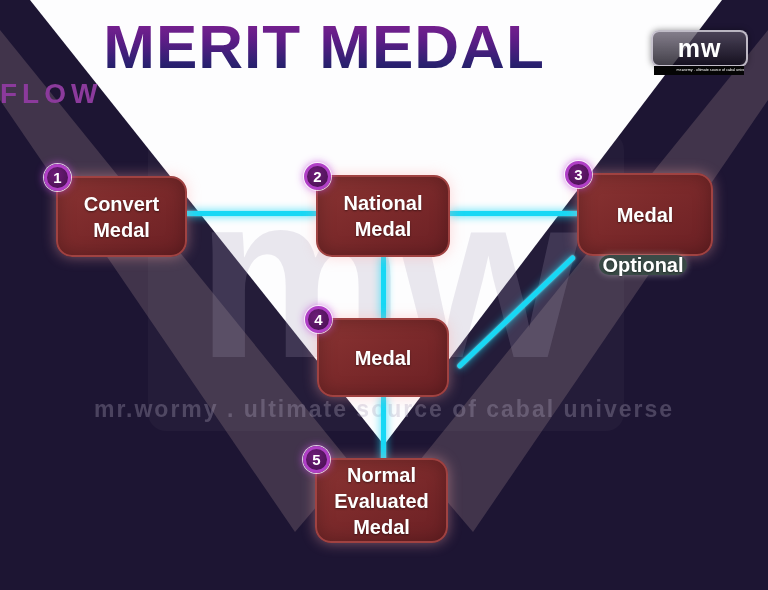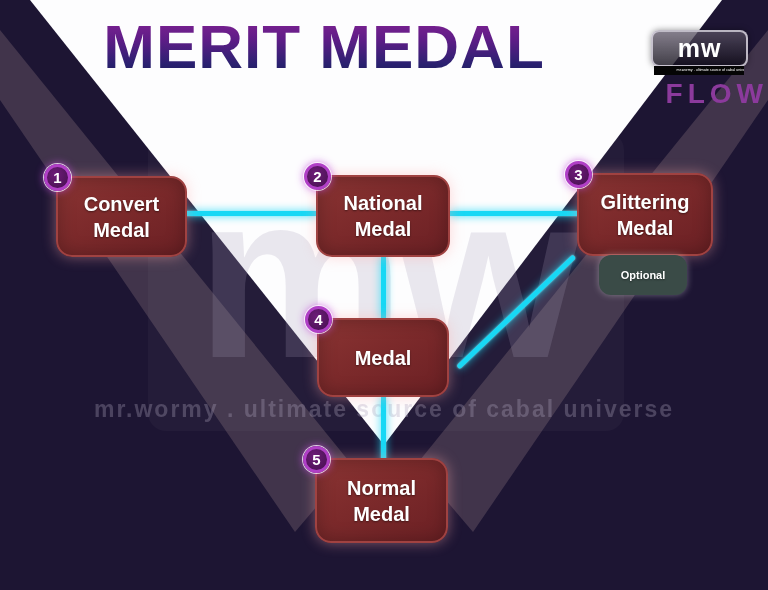--- a/index.html
+++ b/index.html
@@ -32,21 +32,21 @@
   }
   
   .title-main{
     position:absolute;left:0;top:16px;width:648px;text-align:center;
     font-size:62px;line-height:1;font-weight:800;letter-spacing:1px;
     background:linear-gradient(#7c2191 8%,#5e1d87 38%,#2a2170 78%,#1d1a55 100%);
     -webkit-background-clip:text;background-clip:text;color:transparent;
     filter:drop-shadow(0 0 2px rgba(255,255,255,0.5));
   }
   .title-sub{
-    position:absolute;left:0;top:78px;width:768px;text-align:right;
+    position:absolute;left:0;top:78px;width:768px;text-align:left;
     font-size:28px;font-weight:700;letter-spacing:5px;color:#8b3a9c;
   }
   
   .logo-box{
     position:absolute;left:651px;top:30px;width:93px;height:33px;
     border:2px solid rgba(215,210,222,0.85);border-radius:8px;
     background:linear-gradient(rgba(90,82,100,0.75),rgba(20,16,28,0.8));
     display:flex;align-items:center;justify-content:center;
     color:#fff;font-size:25px;font-weight:bold;letter-spacing:1px;
     box-shadow:0 0 6px rgba(0,0,0,0.4);
@@ -86,24 +86,24 @@
   .box .ln{display:block;}
   .badge{
     position:absolute;left:-12px;top:-12px;width:27px;height:27px;border-radius:50%;
     background:radial-gradient(circle at 40% 35%,#6d1c78,#45104e);
     border:3px solid #b03fc6;
     box-shadow:0 0 0 1px rgba(255,255,255,0.75),0 0 8px rgba(195,80,220,0.9);
     display:flex;align-items:center;justify-content:center;
     color:#fff;font-size:15px;font-weight:bold;z-index:3;box-sizing:border-box;
   }
   .optional-pill{
-    position:absolute;left:599px;top:255px;width:88px;height:40px;border-radius:12px;
+    position:absolute;left:599px;top:255px;width:88px;height:20px;border-radius:12px;
     background:#3a4b47;box-shadow:0 0 7px rgba(255,255,255,0.35);
     display:flex;align-items:center;justify-content:center;
-    color:#fff;font-size:11px;font-weight:bold;z-index:4;
+    color:#fff;font-size:20px;font-weight:bold;z-index:4;
     text-shadow:0 1px 2px rgba(0,0,0,0.4);
   }
   .node .box{z-index:2;}
 </style>
 </head>
 <body>
 
 <div id="canvas">
 
   <div class="chevron-white"></div>
@@ -138,34 +138,34 @@
     <div class="badge">2</div>
     <div class="box">
       <span class="ln">National</span>
       <span class="ln">Medal</span>
     </div>
   </div>
 
   <div class="node n3">
     <div class="badge">3</div>
     <div class="box">
-      <span class="ln">Glittering</span>
       <span class="ln">Medal</span>
     </div>
   </div>
   <div class="optional-pill">Optional</div>
 
   <div class="node n4">
     <div class="badge">4</div>
     <div class="box">
       <span class="ln">Medal</span>
     </div>
   </div>
 
   <div class="node n5">
     <div class="badge">5</div>
     <div class="box">
       <span class="ln">Normal</span>
+      <span class="ln">Evaluated</span>
       <span class="ln">Medal</span>
     </div>
   </div>
 
 </div>
 
 </body></html>

